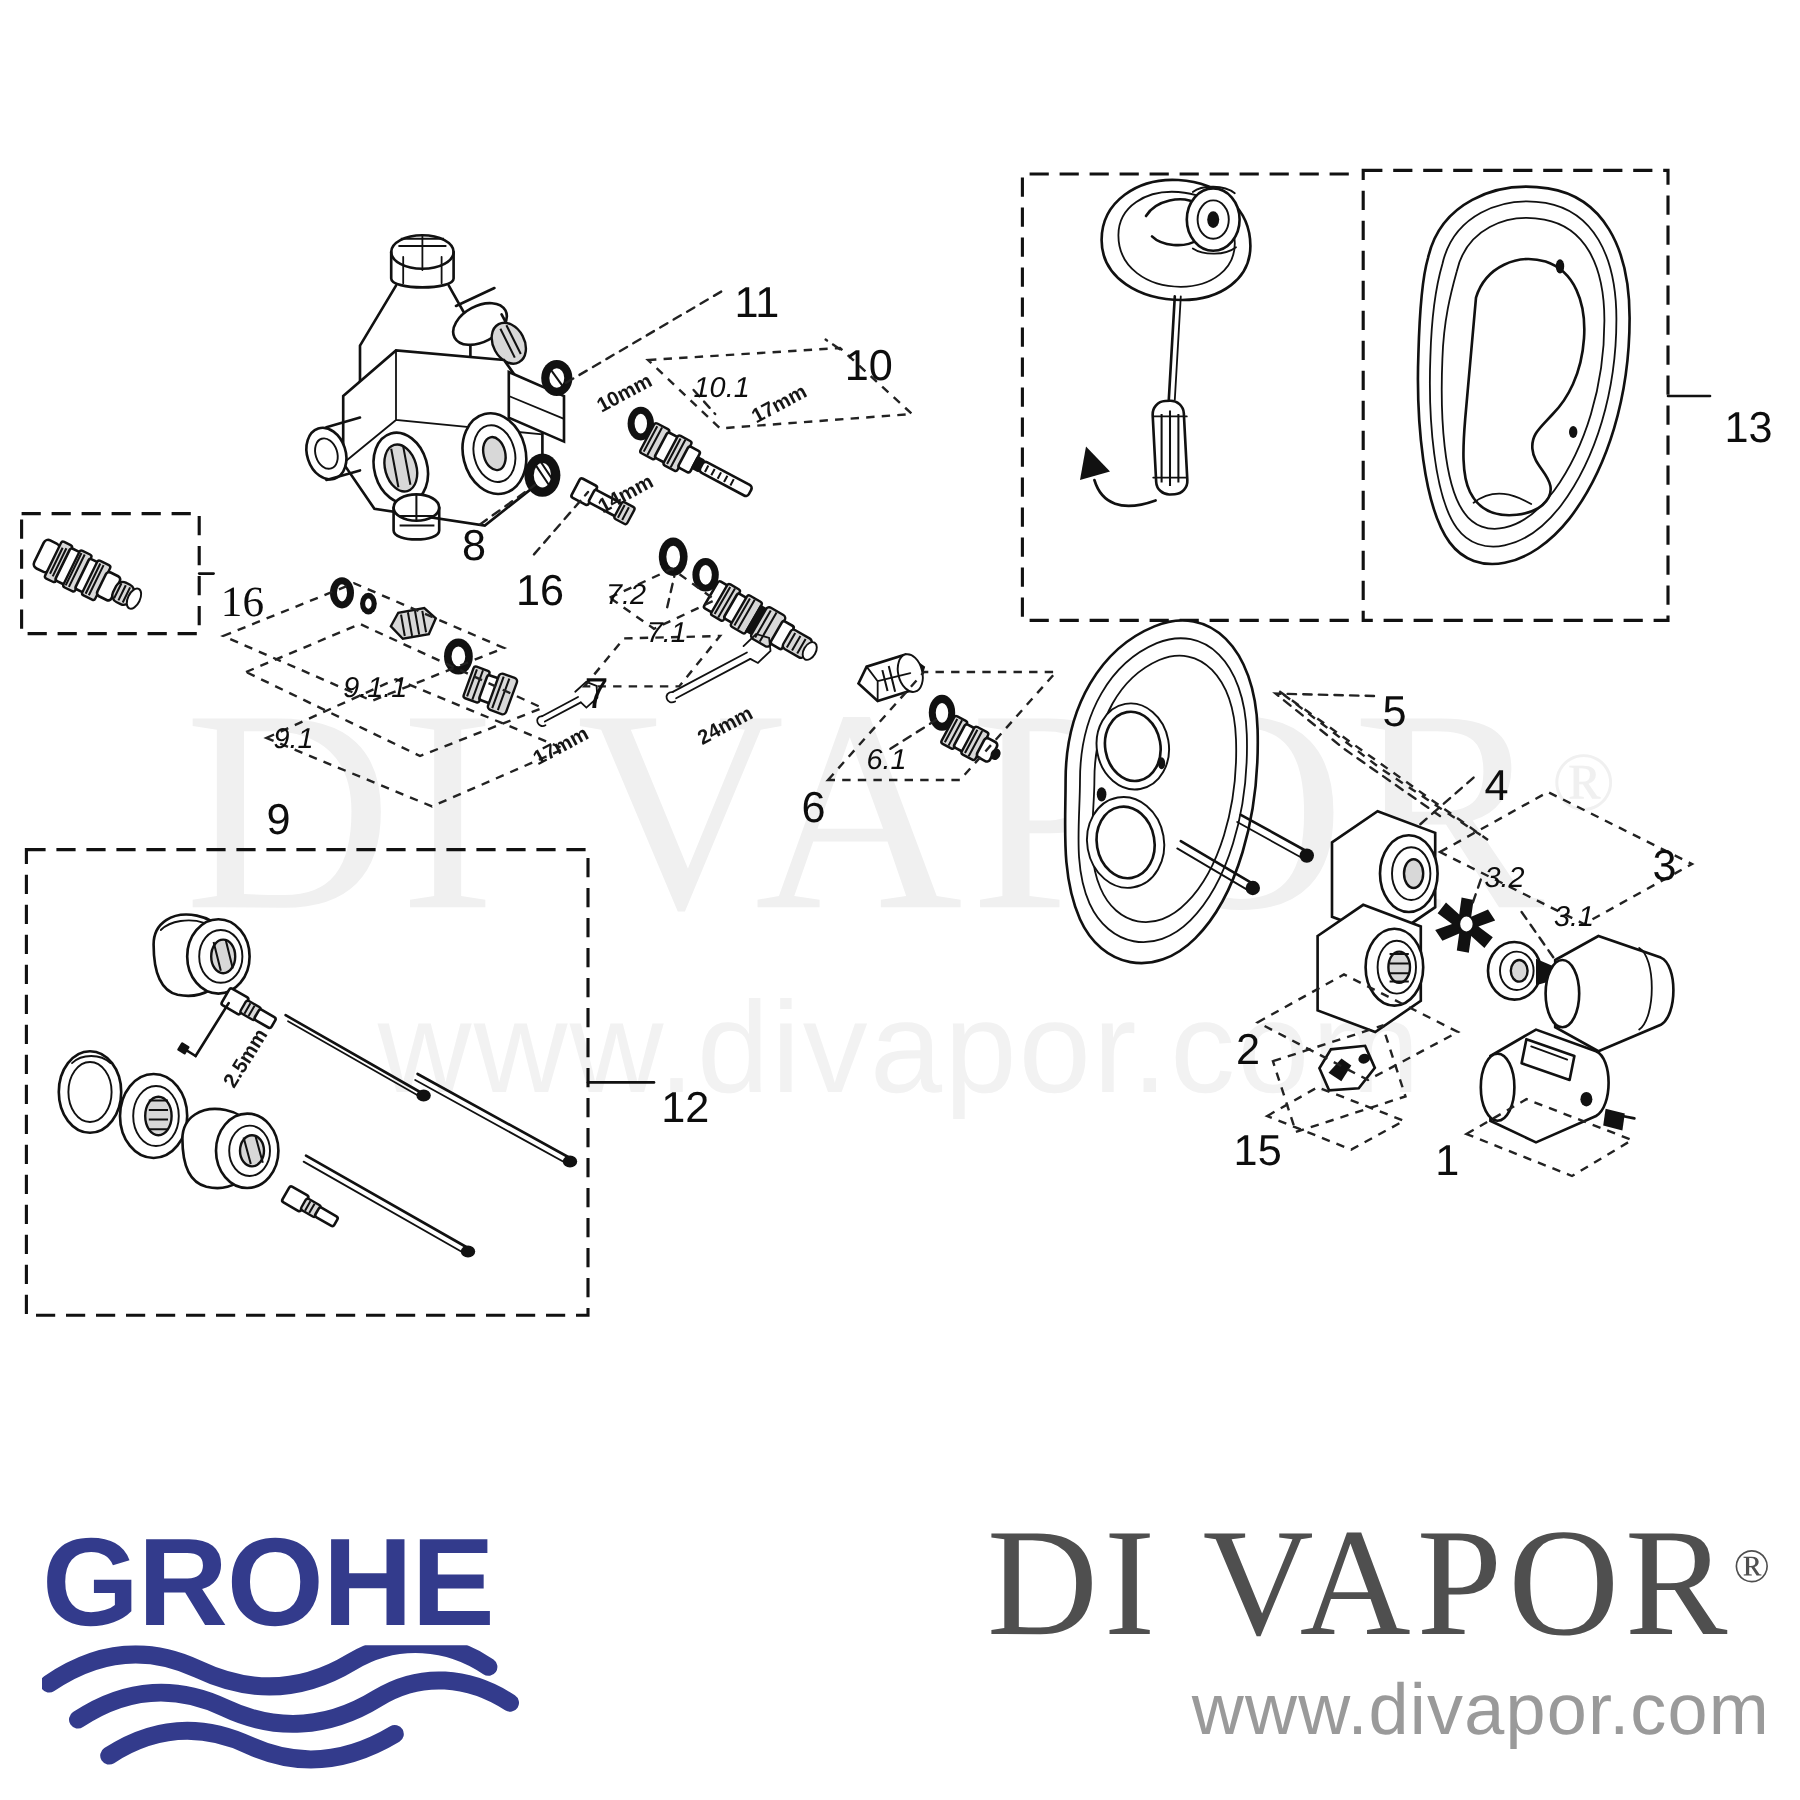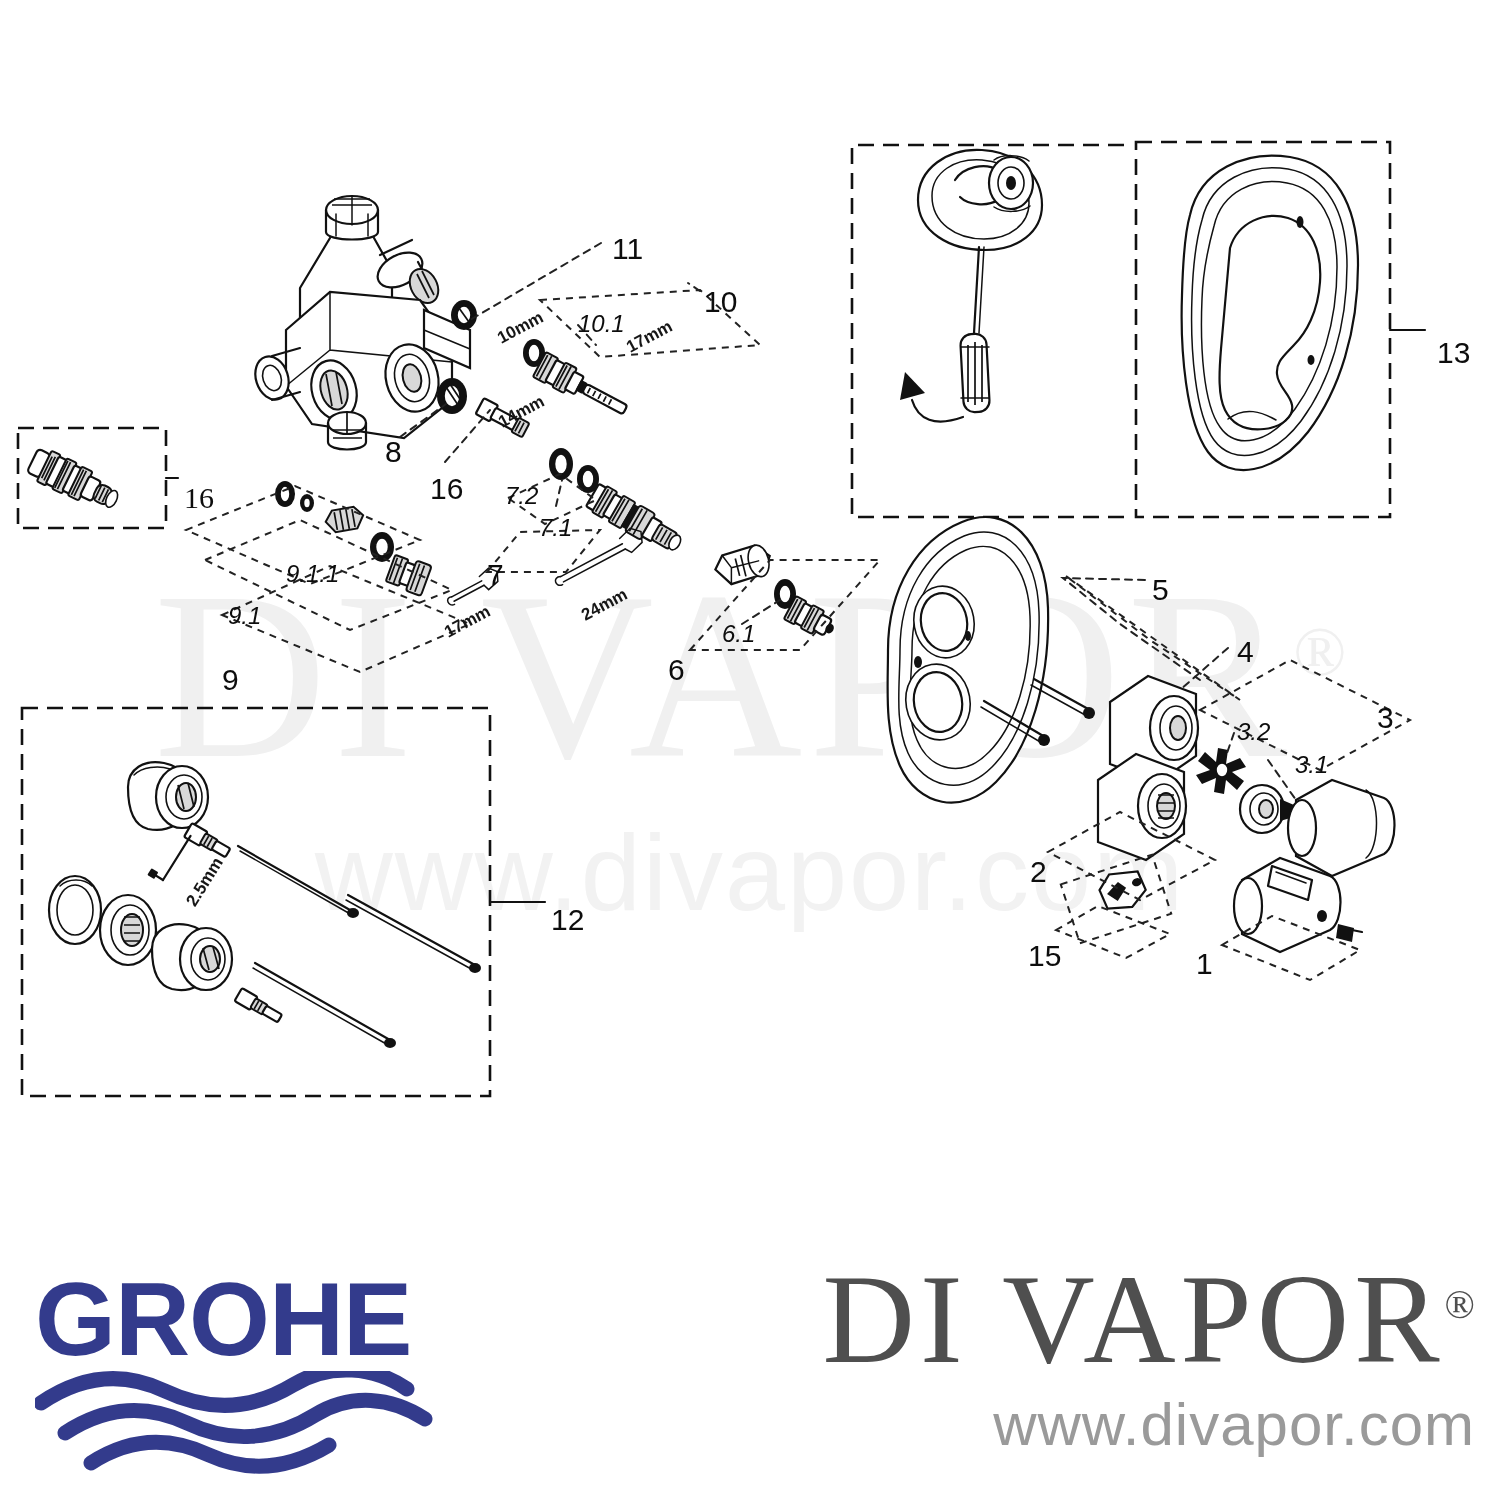--- a/index.html
+++ b/index.html
@@ -17,21 +17,21 @@
   #wm-sub{position:absolute;left:0;top:255px;width:1500px;text-align:center;
           font-family:"Liberation Sans",sans-serif;font-size:108px;
           color:#f2f2f2;letter-spacing:2px;white-space:nowrap;}
 
   
   #diagram{position:absolute;left:0;top:0;width:1500px;height:1230px;}
   #diagram svg{position:absolute;left:0;top:0;}
 
   
   .callout{position:absolute;font-family:"Liberation Sans",sans-serif;
-           font-size:30px;color:#0d0d0d;white-space:nowrap;line-height:1;}
+           font-size:36px;color:#0d0d0d;white-space:nowrap;line-height:1;}
   .callout.small{font-size:24px;font-style:italic;}
   .dim{position:absolute;font-family:"Liberation Sans",sans-serif;
        font-size:17px;color:#161616;white-space:nowrap;font-weight:600;}
 
   
   #footer{position:absolute;left:0;top:1232px;width:1472px;height:268px;}
   #grohe-logo{position:absolute;left:35px;top:35px;width:420px;height:215px;}
   #grohe-word{font-family:"Liberation Sans",sans-serif;font-weight:bold;
               font-size:104px;color:#333b8c;letter-spacing:-1px;line-height:1;}
   #divapor-logo{position:absolute;left:745px;top:20px;width:730px;height:230px;

